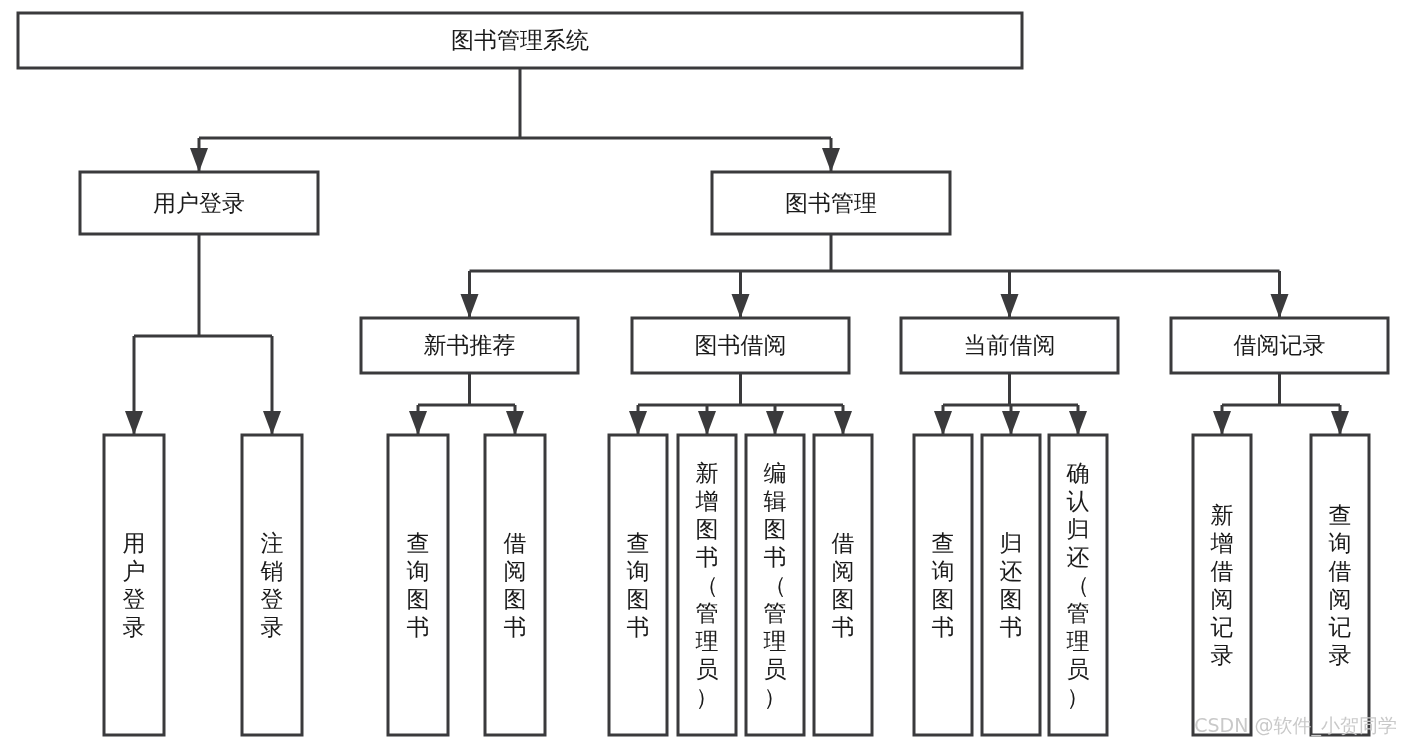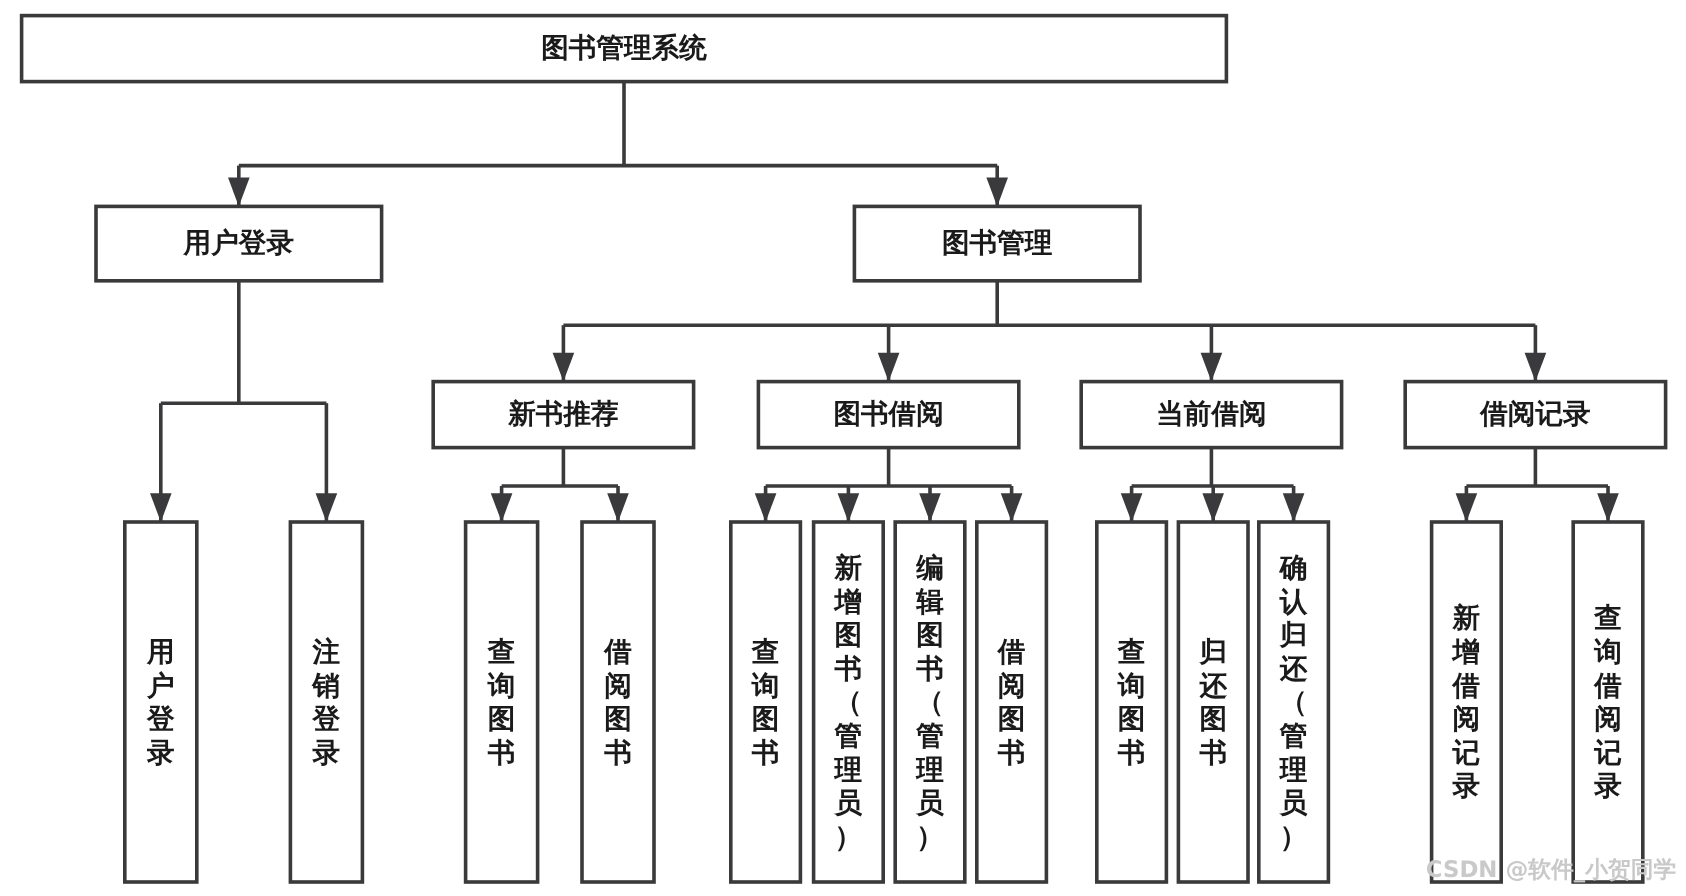--- a/index.html
+++ b/index.html
@@ -14,21 +14,20 @@
     position: relative;
     overflow: hidden;
     font-family: "DejaVu Sans", "Liberation Sans", sans-serif;
   }
   #diagram-root {
     position: absolute;
     top: 0;
     left: 0;
     width: 1405px;
     height: 530px;
-    font-weight: bold;
   }
   svg.diagram-canvas {
     display: block;
     width: 1405px;
     height: 747px;
     background: #ffffff;
   }
   .node-box {
     fill: #ffffff;
     stroke: #3a3a3c;

